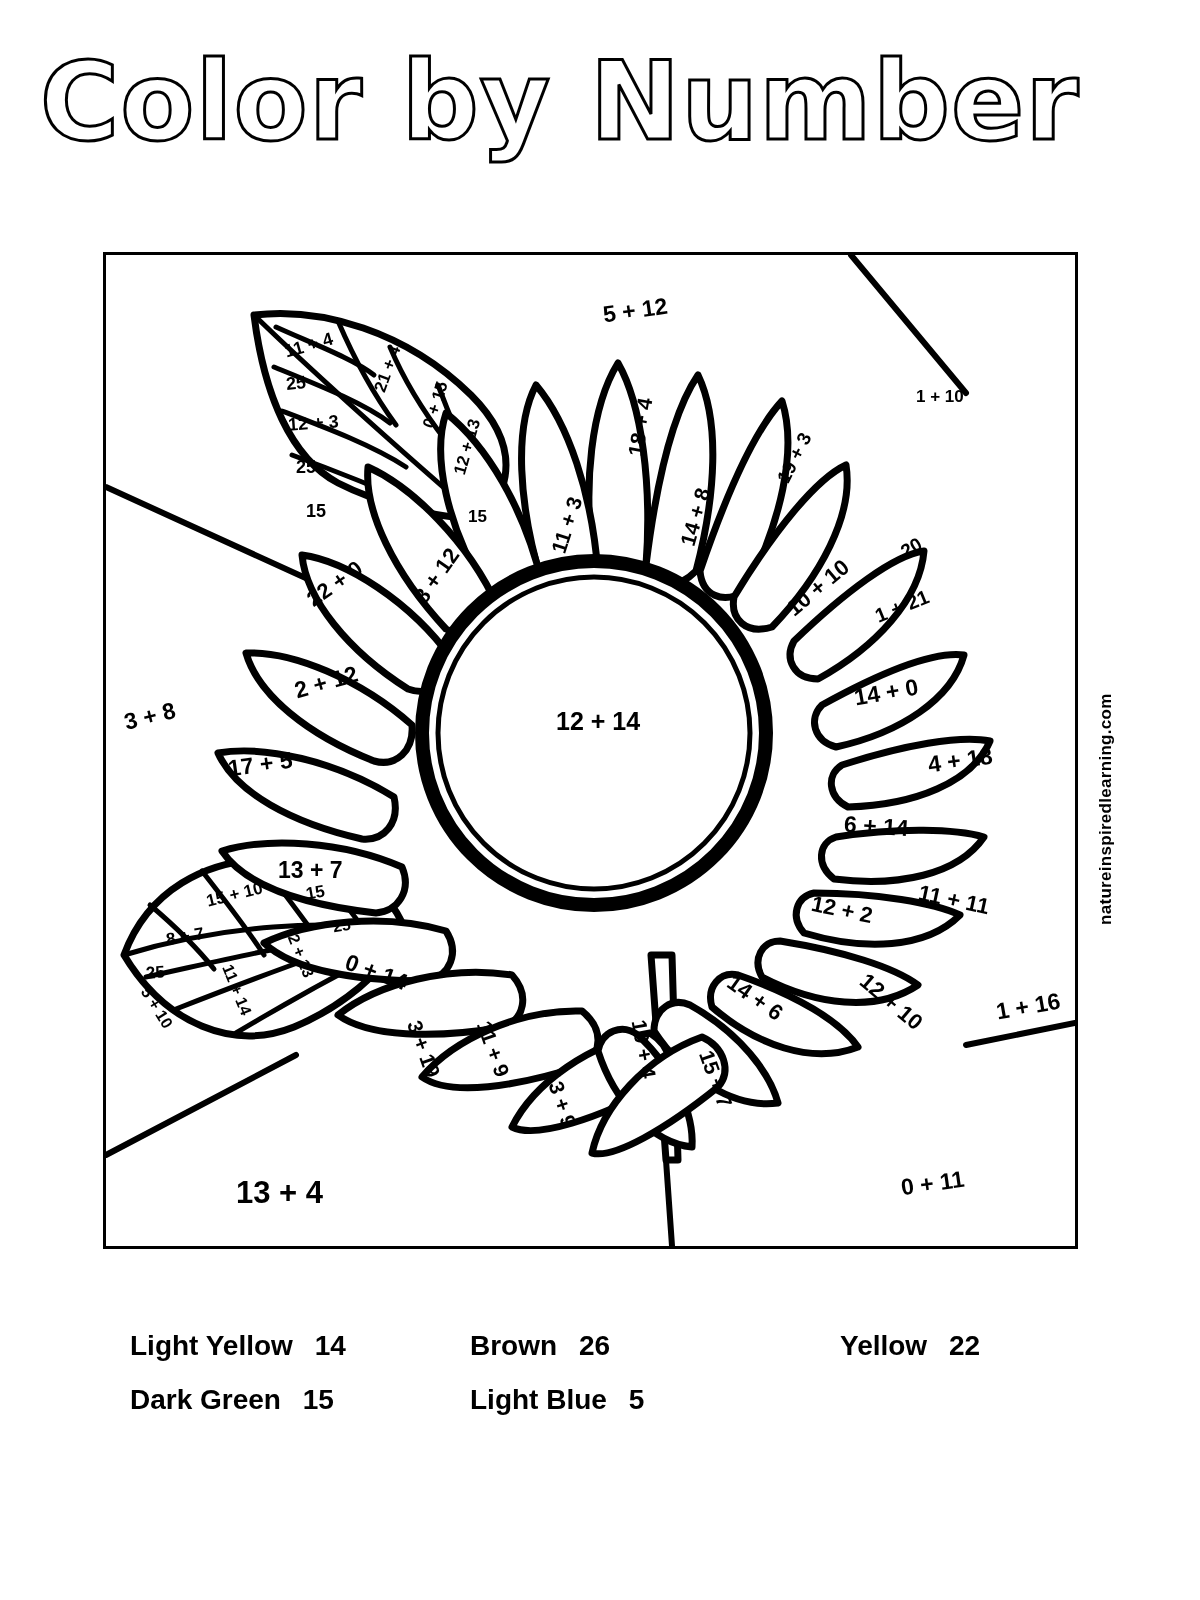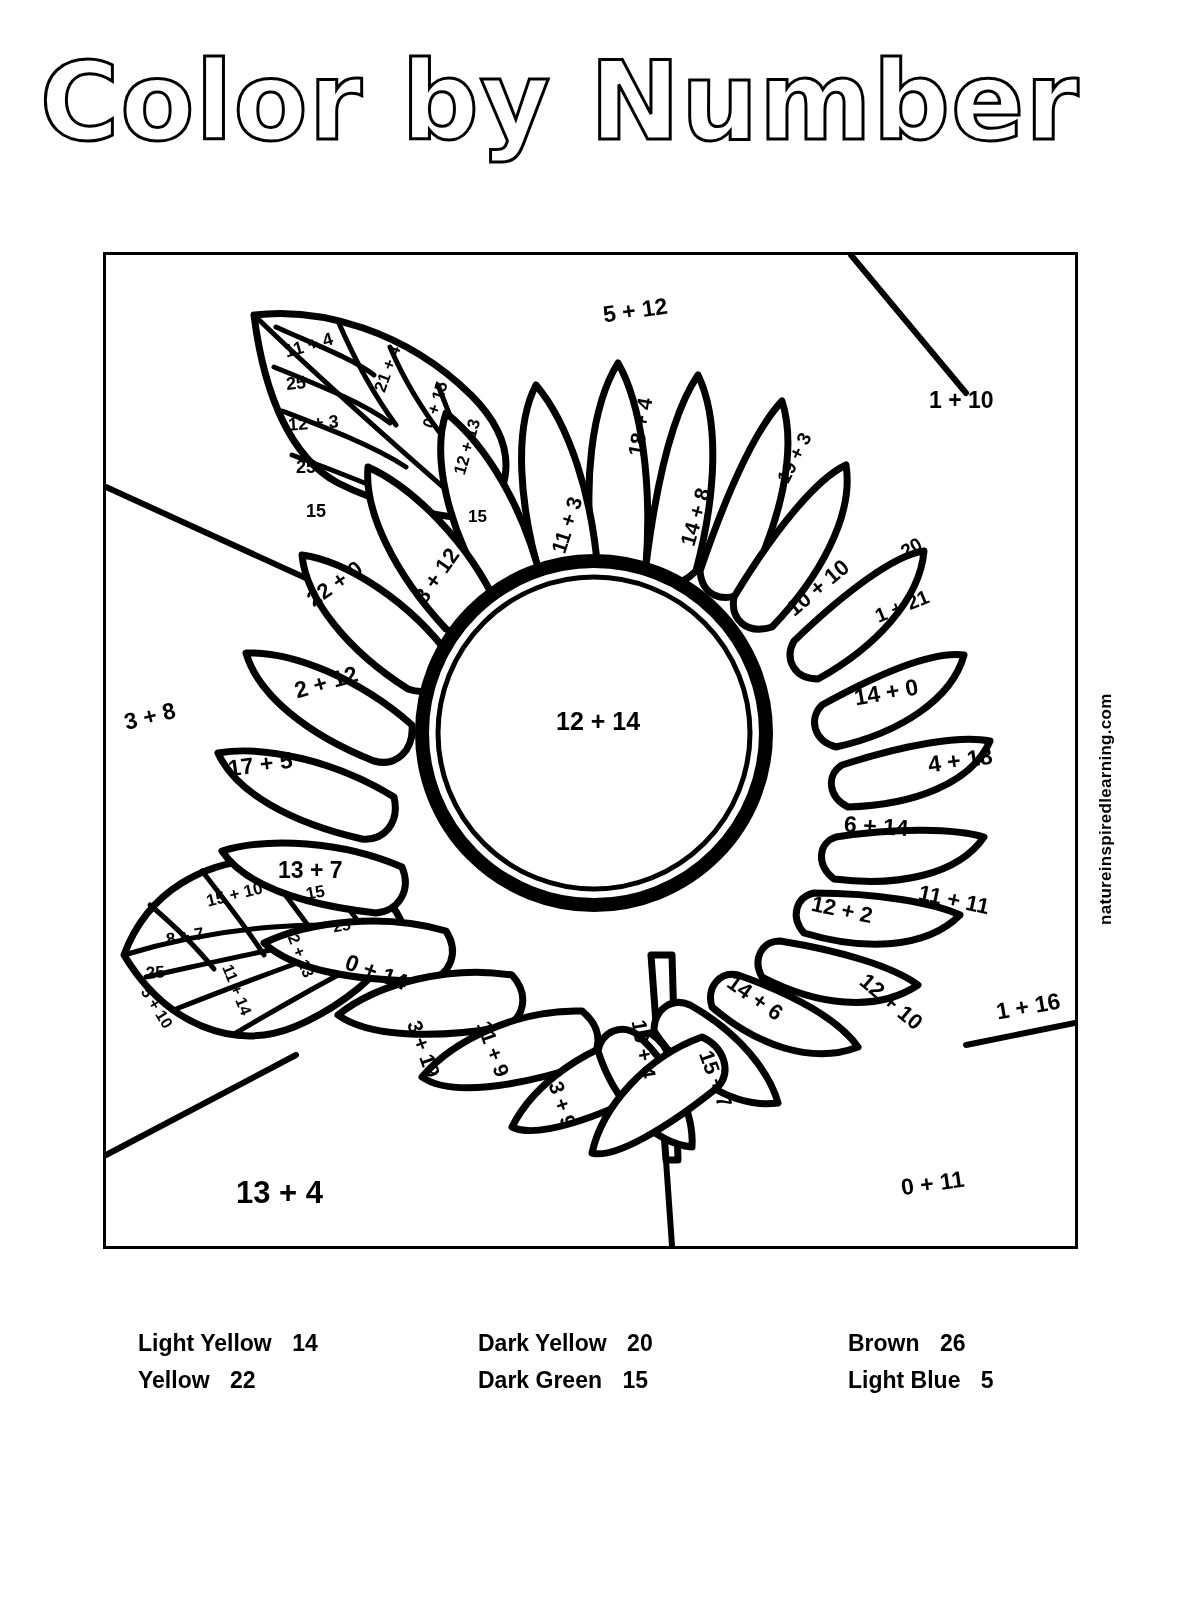--- a/index.html
+++ b/index.html
@@ -35,22 +35,22 @@
   .credit{
     position:absolute;left:1096px;top:925px;
     font-size:17px;font-weight:700;letter-spacing:.3px;
     transform:rotate(-90deg);transform-origin:left top;
     white-space:nowrap;
   }
   
   .legend{
     position:absolute;left:130px;top:1330px;width:950px;
     display:grid;grid-template-columns:340px 370px 240px;
-    row-gap:10px;
-    font-size:23px;font-weight:700;margin-left:8px;
+    row-gap:22px;
+    font-size:28px;font-weight:700;
   }
   .legend .cell{white-space:nowrap;}
   .legend .cell .val{margin-left:14px;}
 </style>
 </head>
 <body>
 
 <div class="title">Color by Number</div>
 
 <div class="frame">
@@ -146,21 +146,21 @@
                C560 874 508 904 486 898 Z"></path>
 
       <circle cx="488" cy="478" r="172" fill="#ffffff" stroke="#000000" stroke-width="14"></circle>
       <circle cx="488" cy="478" r="156" fill="#ffffff" stroke="#000000" stroke-width="5"></circle>
     </g>
   </svg>
 
   <div class="num" style="left:450px;top:452px;font-size:25px;">12 + 14</div>
 
   <div class="num" style="left:497px;top:42px;font-size:23px;transform:rotate(-8deg);">5 + 12</div>
-  <div class="num" style="left:810px;top:132px;font-size:23px;margin-left:13px;">1 + 10</div>
+  <div class="num" style="left:810px;top:132px;font-size:17px;">1 + 10</div>
   <div class="num" style="left:18px;top:448px;font-size:23px;transform:rotate(-14deg);">3 + 8</div>
   <div class="num" style="left:890px;top:738px;font-size:23px;transform:rotate(-10deg);">1 + 16</div>
   <div class="num" style="left:130px;top:920px;font-size:31px;">13 + 4</div>
   <div class="num" style="left:795px;top:915px;font-size:23px;transform:rotate(-8deg);">0 + 11</div>
 
   <div class="num" style="left:505px;top:160px;font-size:21px;transform:rotate(-80deg);">18 + 4</div>
   <div class="num" style="left:432px;top:258px;font-size:21px;transform:rotate(-72deg);">11 + 3</div>
   <div class="num" style="left:560px;top:250px;font-size:21px;transform:rotate(-74deg);">14 + 8</div>
   <div class="num" style="left:662px;top:192px;font-size:19px;transform:rotate(-63deg);">19 + 3</div>
   <div class="num" style="left:300px;top:308px;font-size:22px;transform:rotate(-55deg);">8 + 12</div>
@@ -206,24 +206,20 @@
 </div>
 
 <div class="credit">natureinspiredlearning.com</div>
 
 <div class="legend">
   <div class="cell">
     <span>Light Yellow</span>
     <span class="val">14</span>
   </div>
   <div class="cell">
-    <span>Dark Yellow</span>
-    <span class="val">20</span>
-  </div>
-  <div class="cell">
     <span>Brown</span>
     <span class="val">26</span>
   </div>
 
   <div class="cell">
     <span>Yellow</span>
     <span class="val">22</span>
   </div>
   <div class="cell">
     <span>Dark Green</span>

